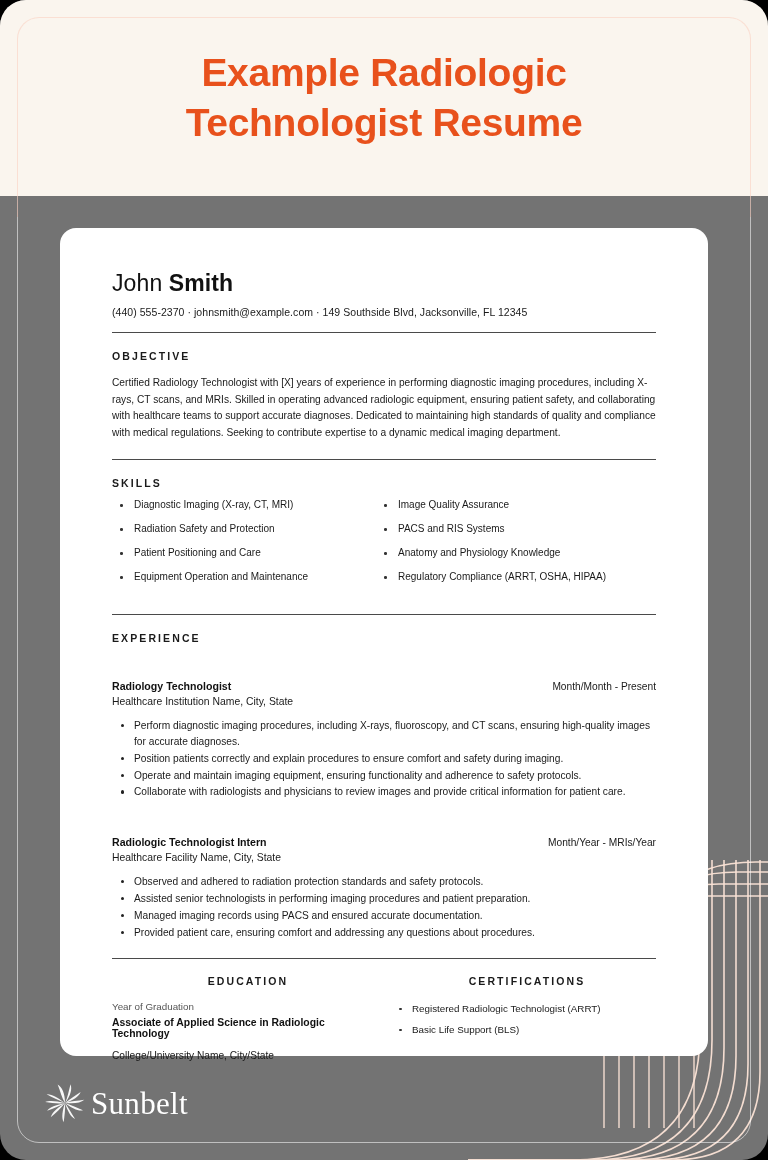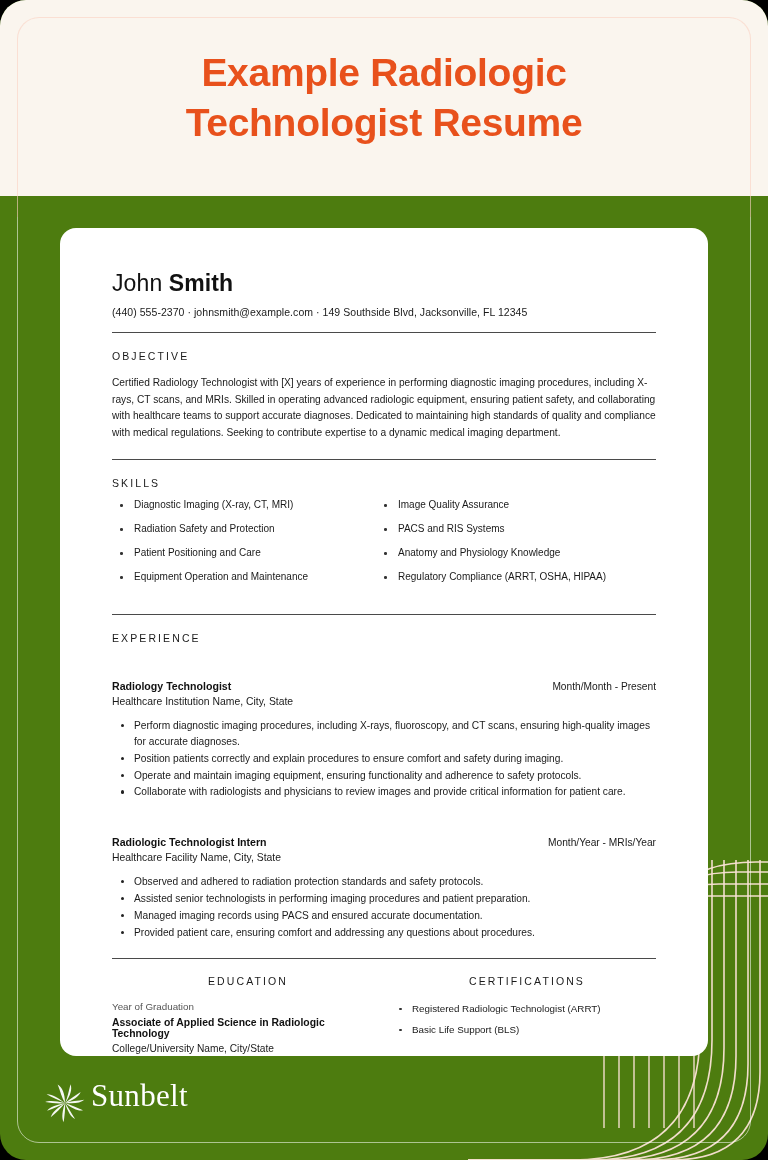--- a/index.html
+++ b/index.html
@@ -12,21 +12,21 @@
 
   body {
     font-family: "Liberation Sans", sans-serif;
     overflow: hidden;
   }
 
   .page {
     position: relative;
     width: 768px;
     height: 1160px;
-    background: #4d7c0f;
+    background: #737373;
     border-radius: 26px;
     overflow: hidden;
   }
 
   
   .header-band {
     position: absolute;
     top: 0; left: 0; right: 0;
     height: 196px;
     background: #FAF5EE;
@@ -115,21 +115,21 @@
     border-top: 1.4px solid #4a4a4a;
     margin: 14px 0 0 0;
   }
   .rule.thin { border-top: 1px solid #4a4a4a; }
 
   .sec-title {
     font-size: 10.5px;
     letter-spacing: 2.1px;
     color: #1a1a1a;
     margin-top: 17px;
-    font-weight: 400;
+    font-weight: 700;
   }
 
   .objective-text {
     margin-top: 13px;
     font-size: 10.2px;
     line-height: 1.62;
     color: #1a1a1a;
   }
 
   .skills-wrap {
@@ -221,21 +221,21 @@
   }
   .edu-degree {
     font-size: 10.4px;
     font-weight: 700;
     color: #111;
     margin-top: 5px;
   }
   .edu-school {
     font-size: 10.2px;
     color: #1a1a1a;
-    margin-top: 4px;
+    margin-top: 11px;
   }
   .cert-list {
     list-style: none;
     margin-top: 16px;
   }
   .cert-list li {
     font-size: 9.8px;
     color: #1a1a1a;
     padding-left: 14px;
     position: relative;
@@ -249,20 +249,21 @@
     width: 2.6px; height: 2.6px;
     background: #333;
     border-radius: 50%;
   }
 
   
   .brand {
     position: absolute;
     left: 42px; bottom: 34px;
     display: flex;
+    align-items: center;
     gap: 3px;
     z-index: 8;
   }
   .brand-mark { width: 46px; height: 46px; display:block; }
   .brand-name {
     color: #FFFFFF;
     font-family: "Liberation Serif", serif;
     font-size: 31px;
     letter-spacing: 0.3px;
     line-height: 1;

